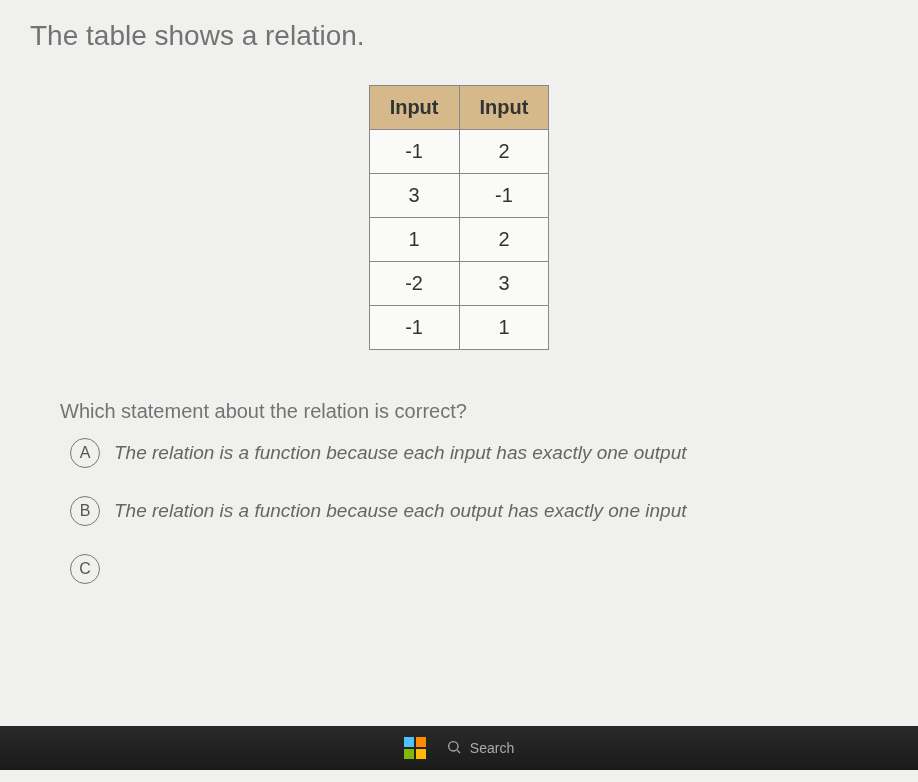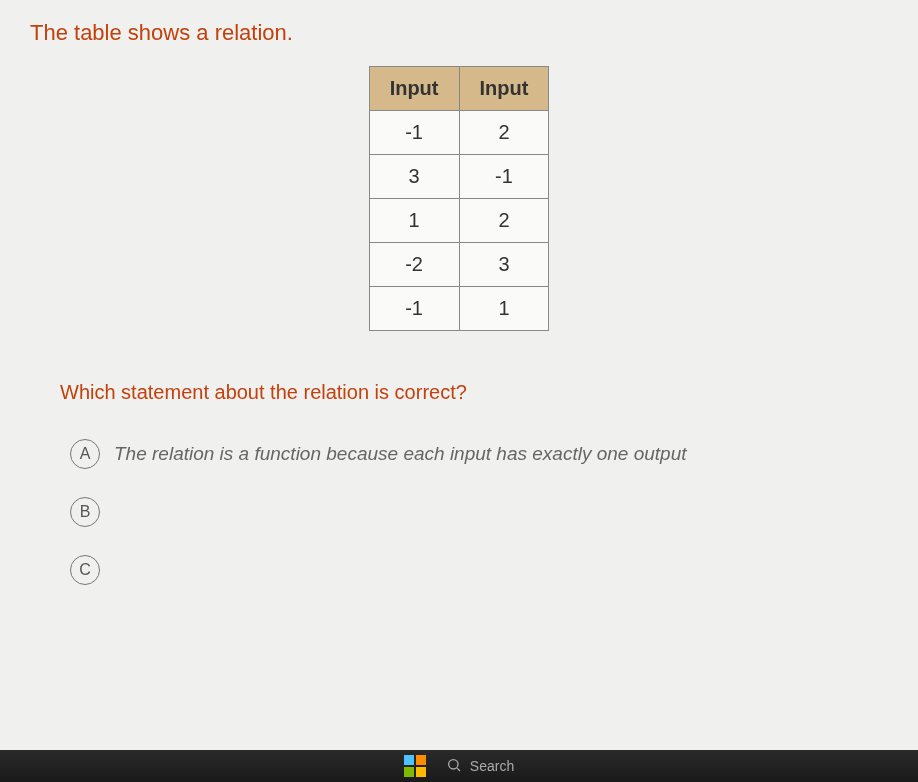--- a/index.html
+++ b/index.html
@@ -10,23 +10,23 @@
     body {
       font-family: Arial, sans-serif;
       background: #f0f0ee;
       color: #333;
       padding: 20px 30px;
       width: 918px;
       height: 782px;
       position: relative;
     }
     .question-intro {
-      font-size: 22px;
-      color: #c2410c;
-      margin-bottom: 20px;
+      font-size: 28px;
+      color: #737373;
+      margin-bottom: 33px;
     }
     .table-container {
       display: flex;
       justify-content: center;
       margin-bottom: 50px;
     }
     table {
       border-collapse: collapse;
       background: #fafaf8;
     }
@@ -36,22 +36,22 @@
       text-align: center;
       font-size: 20px;
       color: #333;
     }
     th {
       background: #d6b98a;
       font-weight: bold;
     }
     .question-prompt {
       font-size: 20px;
-      color: #c2410c;
-      margin-bottom: 35px;
+      color: #737373;
+      margin-bottom: 15px;
       padding-left: 30px;
     }
     .options {
       padding-left: 40px;
     }
     .option {
       display: flex;
       align-items: center;
       margin-bottom: 28px;
       gap: 14px;
@@ -72,24 +72,24 @@
       font-size: 19px;
       color: #666;
       font-style: italic;
     }
     .option-text.partial {
       color: #aaa;
       font-size: 17px;
     }
     .taskbar {
       position: absolute;
-      bottom: 0;
+      bottom: 12px;
       left: 0;
       right: 0;
-      height: 32px;
+      height: 44px;
       background: linear-gradient(#2a2a2a, #1a1a1a);
       display: flex;
       align-items: center;
       justify-content: center;
       gap: 20px;
     }
     .win-icon {
       width: 22px;
       height: 22px;
       display: grid;
@@ -156,20 +156,21 @@
 
 <div class="question-prompt">Which statement about the relation is correct?</div>
 
 <div class="options">
   <div class="option">
     <span class="option-letter">A</span>
     <span class="option-text">The relation is a function because each input has exactly one output</span>
   </div>
   <div class="option">
     <span class="option-letter">B</span>
+    <span class="option-text">The relation is a function because each output has exactly one input</span>
   </div>
   <div class="option">
     <span class="option-letter">C</span>
   </div>
 </div>
 
 <div class="taskbar">
   <div class="win-icon">
     <div></div>
       <div></div>

